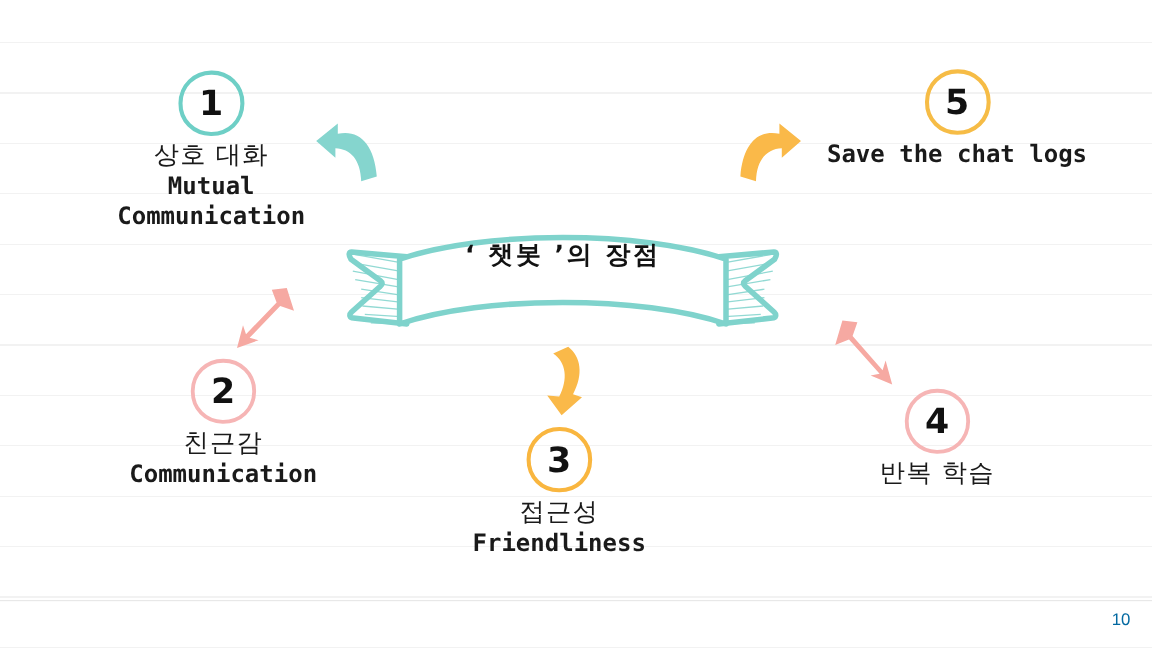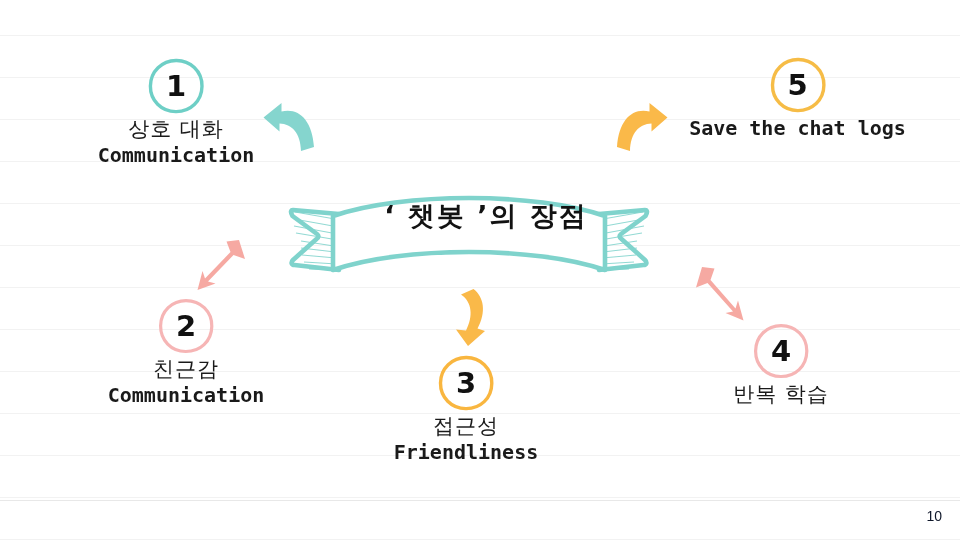--- a/index.html
+++ b/index.html
@@ -93,66 +93,67 @@
     width: 372px;
     height: 100px;
   }
   #banner svg {
     position: absolute;
     left: 0; top: 0;
     width: 372px; height: 100px;
   }
   #banner .banner-text {
     position: absolute;
-    left: 17px;
+    left: 0;
     top: 12px;
     width: 372px;
     text-align: center;
     font-family: "DejaVu Sans", sans-serif;
     font-weight: bold;
-    font-size: 27px;
+    font-size: 21px;
     color: #121212;
     letter-spacing: 2px;
     z-index: 3;
   }
 
   
   #footer-rule {
     position: absolute;
     left: 0;
     top: 500px;
     width: 960px;
     height: 1px;
     background: #e8e8e8;
   }
   #page-number {
     position: absolute;
     right: 18px;
     top: 508px;
     font-family: "Liberation Sans", sans-serif;
     font-size: 14px;
-    color: #0f172a;
+    color: #0369a1;
   }
 </style>
 </head>
 <body>
 
 <div id="slide">
 
   <div class="ruled-lines"></div>
 
   <div class="item" style="left:62px; top:57px; width:228px;">
     <div class="num-circle">
       <svg viewBox="0 0 58 58">
         <path d="M29 3.5 C43 3.2 55.2 14 55 29.3 C54.8 44 43.6 54.8 28.8 54.6
                  C14.4 54.4 3.2 43.6 3.4 29 C3.6 14.2 15 3.8 29 3.5 Z" fill="none" stroke="#6ecfc6" stroke-width="3.4" stroke-linecap="round"></path>
       </svg>
       <span class="num">1</span>
     </div>
     <div class="label-ko">상호 대화</div>
+    <div class="label-en">Mutual</div>
     <div class="label-en">Communication</div>
   </div>
 
   <div class="item" style="left:665px; top:56px; width:265px;">
     <div class="num-circle">
       <svg viewBox="0 0 58 58">
         <path d="M29 3.5 C43.4 3.4 55 14.2 54.9 29.1 C54.8 44.2 43.2 54.7 28.7 54.6
                  C14.6 54.5 3.3 43.8 3.5 29 C3.7 14 15 3.6 29 3.5 Z" fill="none" stroke="#f6bc46" stroke-width="3.4" stroke-linecap="round"></path>
       </svg>
       <span class="num">5</span>

